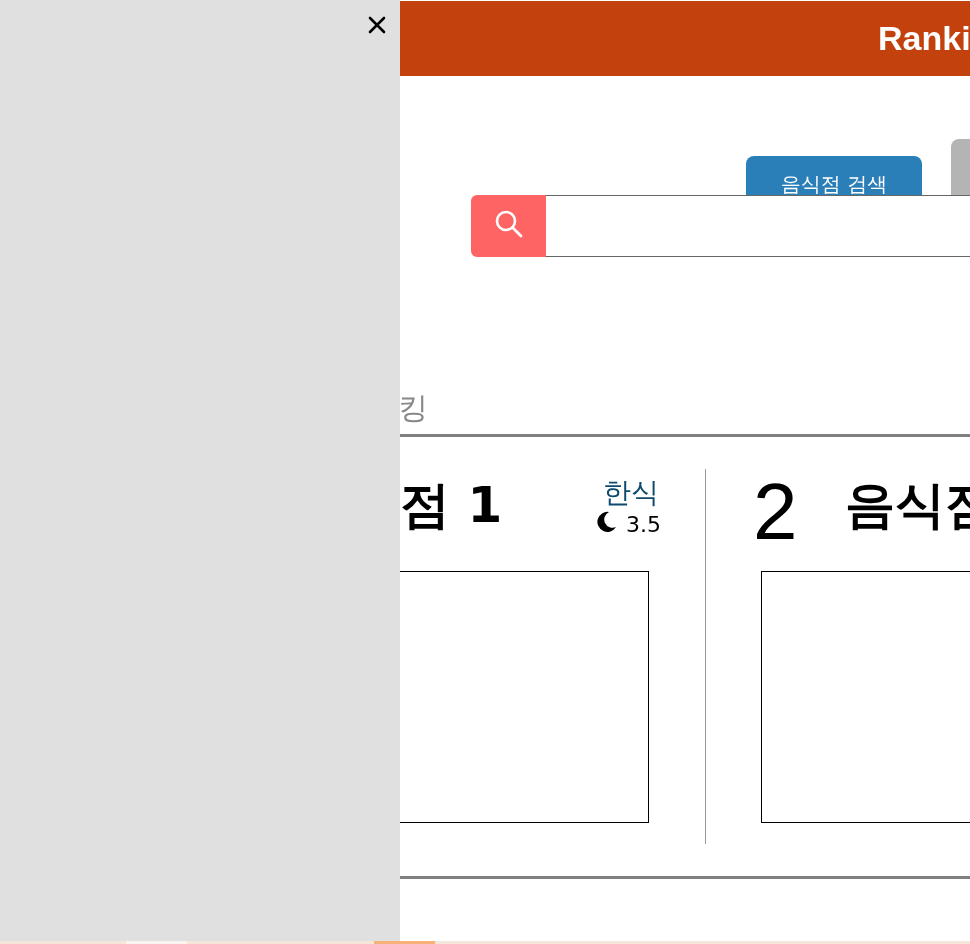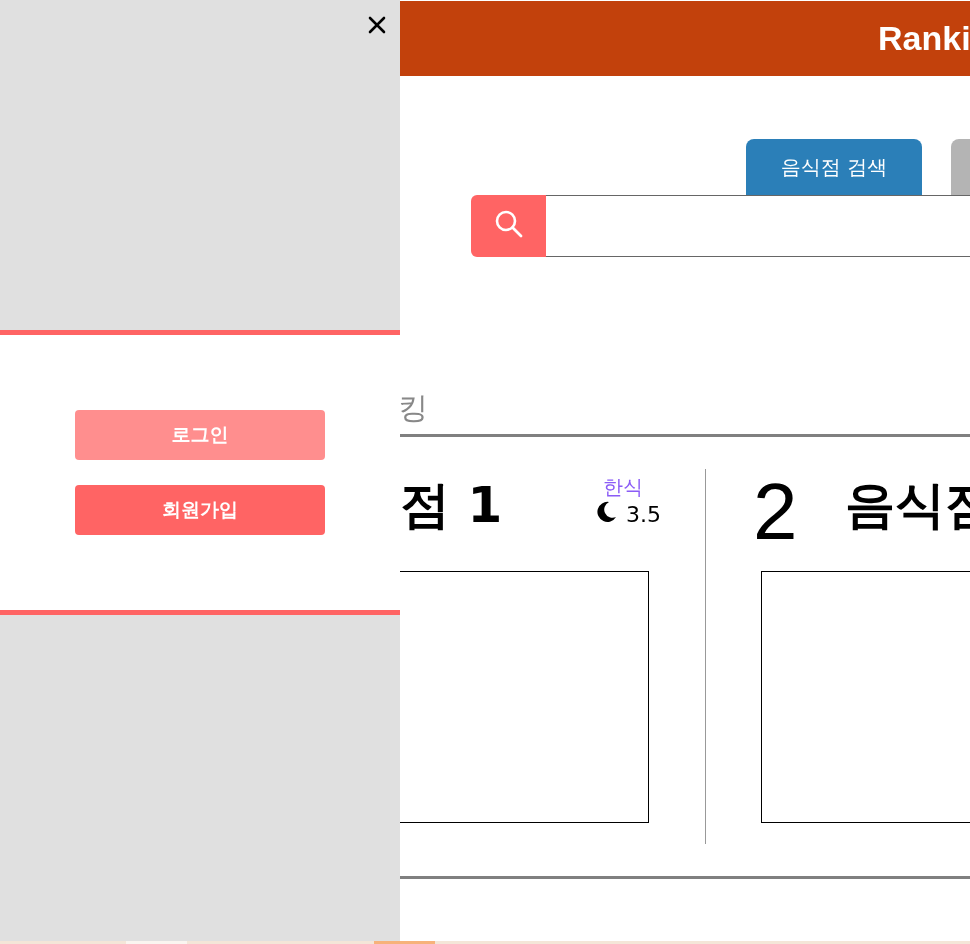--- a/index.html
+++ b/index.html
@@ -12,21 +12,21 @@
       position: absolute; left: 0; top: 1px; width: 970px; height: 75px;
       background: #c2410c;
     }
     .header-title {
       position: absolute; left: 878px; top: 18px;
       color: #ffffff; font-weight: bold; font-size: 34px; white-space: nowrap;
       font-family: "Liberation Sans", sans-serif;
     }
 
     .tab-search {
-      position: absolute; left: 746px; top: 139px; width: 176px; height: 56px;
+      position: absolute; left: 746px; top: 156px; width: 176px; height: 56px;
       background: #2b7fb8; color: #fff; border-radius: 8px 8px 0 0;
       display: flex; align-items: center; justify-content: center;
       font-size: 20px; cursor: pointer;
     }
     .tab-other {
       position: absolute; left: 951px; top: 139px; width: 40px; height: 56px;
       background: #b4b4b4; border-radius: 8px 8px 0 0; cursor: pointer;
     }
 
     .search-btn {
@@ -50,28 +50,28 @@
 
     .rank-card { position: absolute; top: 460px; }
     .rank-card .rank-num {
       position: absolute; font-size: 80px; font-weight: 300; color: #000;
       font-family: "Liberation Sans", sans-serif; line-height: 1;
     }
     .rank-card .rank-name {
       position: absolute; font-size: 50px; font-weight: bold; color: #000; white-space: nowrap;
       line-height: 1;
     }
-    .rank-card .rank-category { position: absolute; font-size: 20px; color: #8b5cf6; white-space: nowrap; }
+    .rank-card .rank-category { position: absolute; font-size: 28px; color: #0c4a6e; white-space: nowrap; }
     .rank-card .rank-rating { position: absolute; font-size: 22px; color: #000; white-space: nowrap; display: flex; align-items: center; gap: 8px; }
     .rank-card .thumb { position: absolute; border: 1px solid #000; background: #fff; }
 
     .card1 { left: 0; }
     .card1 .rank-name { left: 350px; top: 20px; }
     .card1 .rank-category { left: 603px; top: 14px; }
-    .card1 .rank-rating { left: 594px; top: 40px; }
+    .card1 .rank-rating { left: 594px; top: 50px; }
     .card1 .thumb { left: 300px; top: 111px; width: 349px; height: 252px; }
 
     .card-divider { position: absolute; left: 705px; top: 469px; width: 1px; height: 375px; background: #999; }
 
     .card2 { left: 0; }
     .card2 .rank-num { left: 753px; top: 12px; }
     .card2 .rank-name { left: 845px; top: 20px; }
     .card2 .thumb { left: 761px; top: 111px; width: 260px; height: 252px; }
 
     .bottom-strip {
@@ -160,17 +160,13 @@
 
 <div class="drawer">
   <div class="drawer-close">
     <span>
       <svg width="20" height="20" viewBox="0 0 20 20">
         <line x1="3" y1="3" x2="17" y2="17" stroke="#000" stroke-width="2.6" stroke-linecap="round"></line>
         <line x1="17" y1="3" x2="3" y2="17" stroke="#000" stroke-width="2.6" stroke-linecap="round"></line>
       </svg>
     </span>
   </div>
-  <div class="drawer-panel">
-    <button class="btn-login">로그인</button>
-    <button class="btn-signup">회원가입</button>
-  </div>
 </div>
 
 </body></html>

